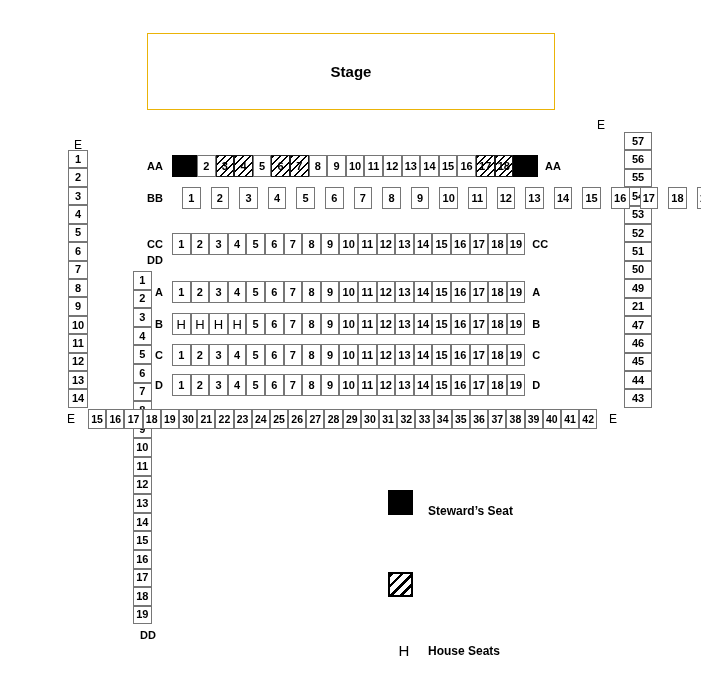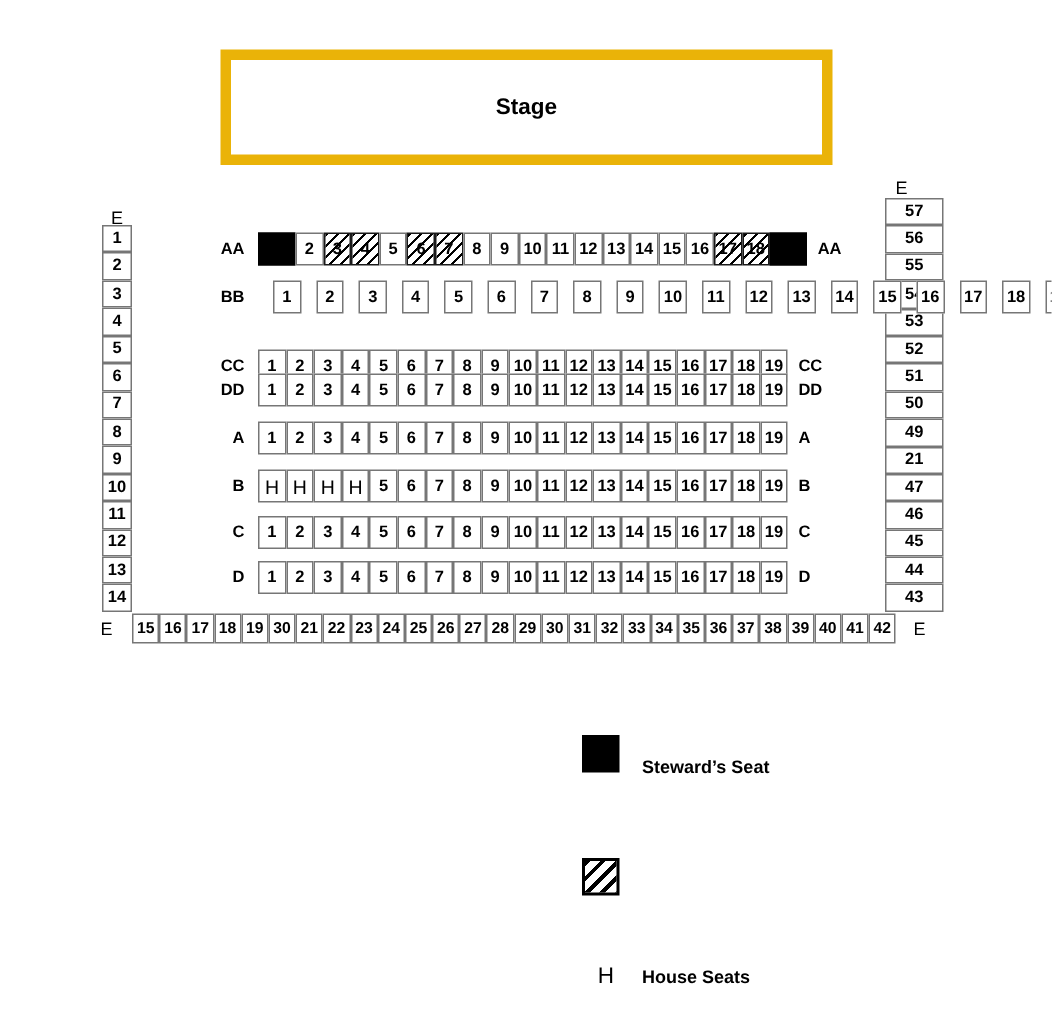--- a/index.html
+++ b/index.html
@@ -7,32 +7,32 @@
   body {
     background: #fff;
     color: #000;
     font-family: "Liberation Sans", sans-serif;
   }
   .canvas { position: relative; width: 701px; height: 688px; background: #fff; overflow: hidden; }
 
   
   .stage {
     position: absolute; left: 147px; top: 33px; width: 408px; height: 77px;
-    border: 7px solid #eab308; background: #fff;
+    border: 1px solid #eab308; background: #fff;
     display: flex; align-items: center; justify-content: center;
     font-size: 15px; font-weight: bold;
   }
 
   
   .col-label { position: absolute; font-size: 12px; text-align: center; }
   .col-label.left  { left: 68px;  top: 138px; width: 20px; }
   .col-label.right { left: 590px; top: 118px; width: 22px; }
   .col { position: absolute; display: flex; flex-direction: column; }
   .col.left  { left: 68px;  top: 150px; width: 20px; }
-  .col.right { left: 590px; top: 132px; width: 39px; }
+  .col.right { left: 624px; top: 132px; width: 28px; }
   .col .seat { width: 100%; flex: 0 0 18.43px; height: 18.43px; }
   .col.right .seat { flex-basis: 18.4px; height: 18.4px; }
 
   
   .seat {
     border: 1px solid #767676; background: #fff;
     display: flex; align-items: center; justify-content: center;
     font-size: 11px; font-weight: bold; line-height: 1;
   }
   .seat.steward { background: #000; border-color: #000; }
@@ -182,21 +182,21 @@
         <div class="seat">12</div>
         <div class="seat">13</div>
         <div class="seat">14</div>
         <div class="seat">15</div>
         <div class="seat">16</div>
         <div class="seat">17</div>
         <div class="seat">18</div>
         <div class="seat">19</div>
         <div class="row-label right">CC</div>
       </div>
-      <div class="seat-row" style="top: 249px;">
+      <div class="seat-row" style="top: 249px; flex-direction: column;">
         <div class="row-label left">DD</div>
         <div class="seat">1</div>
         <div class="seat">2</div>
         <div class="seat">3</div>
         <div class="seat">4</div>
         <div class="seat">5</div>
         <div class="seat">6</div>
         <div class="seat">7</div>
         <div class="seat">8</div>
         <div class="seat">9</div>

